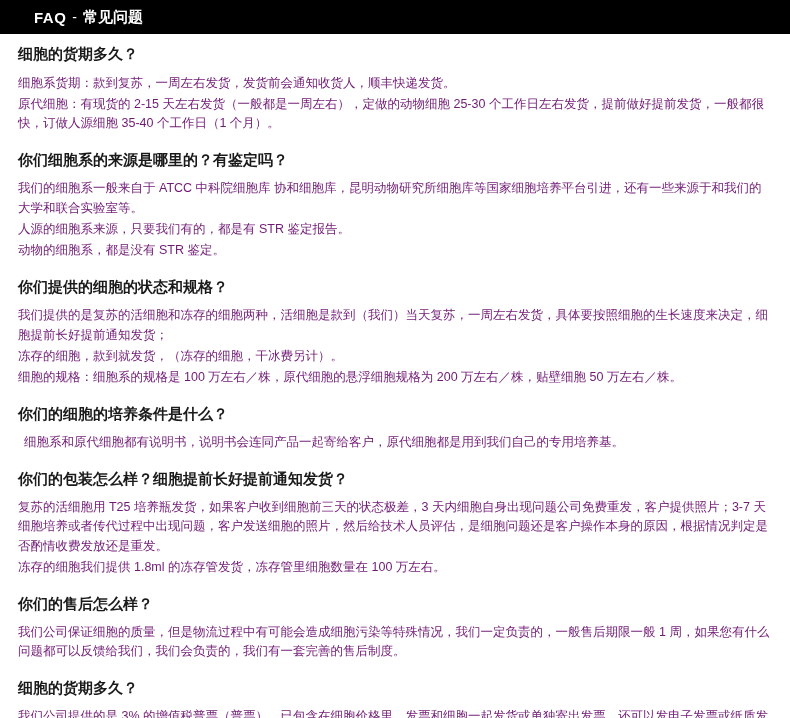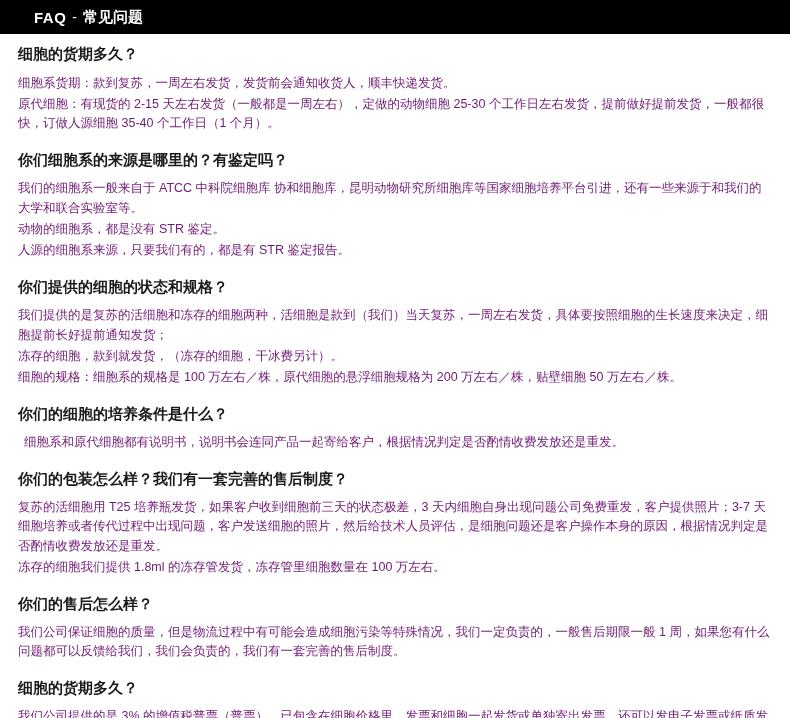--- a/index.html
+++ b/index.html
@@ -82,38 +82,38 @@
 
     <div class="block">
       <div class="q first">细胞的货期多久？</div>
       <p class="a">细胞系货期：款到复苏，一周左右发货，发货前会通知收货人，顺丰快递发货。</p>
       <p class="a">原代细胞：有现货的 2-15 天左右发货（一般都是一周左右），定做的动物细胞 25-30 个工作日左右发货，提前做好提前发货，一般都很快，订做人源细胞 35-40 个工作日（1 个月）。</p>
     </div>
 
     <div class="block">
       <div class="q">你们细胞系的来源是哪里的？有鉴定吗？</div>
       <p class="a">我们的细胞系一般来自于 ATCC 中科院细胞库 协和细胞库，昆明动物研究所细胞库等国家细胞培养平台引进，还有一些来源于和我们的大学和联合实验室等。</p>
+      <p class="a">人源的细胞系来源，只要我们有的，都是有 STR 鉴定报告。</p>
       <p class="a">动物的细胞系，都是没有 STR 鉴定。</p>
-      <p class="a">人源的细胞系来源，只要我们有的，都是有 STR 鉴定报告。</p>
     </div>
 
     <div class="block">
       <div class="q">你们提供的细胞的状态和规格？</div>
       <p class="a">我们提供的是复苏的活细胞和冻存的细胞两种，活细胞是款到（我们）当天复苏，一周左右发货，具体要按照细胞的生长速度来决定，细胞提前长好提前通知发货；</p>
       <p class="a">冻存的细胞，款到就发货，（冻存的细胞，干冰费另计）。</p>
       <p class="a">细胞的规格：细胞系的规格是 100 万左右／株，原代细胞的悬浮细胞规格为 200 万左右／株，贴壁细胞 50 万左右／株。</p>
     </div>
 
     <div class="block">
       <div class="q">你们的细胞的培养条件是什么？</div>
-      <p class="a indent">细胞系和原代细胞都有说明书，说明书会连同产品一起寄给客户，根据情况判定是否酌情收费发放还是重发。</p>
+      <p class="a indent">细胞系和原代细胞都有说明书，说明书会连同产品一起寄给客户，原代细胞都是用到我们自己的专用培养基。</p>
     </div>
 
     <div class="block">
-      <div class="q">你们的包装怎么样？我们有一套完善的售后制度？</div>
+      <div class="q">你们的包装怎么样？细胞提前长好提前通知发货？</div>
       <p class="a">复苏的活细胞用 T25 培养瓶发货，如果客户收到细胞前三天的状态极差，3 天内细胞自身出现问题公司免费重发，客户提供照片；3-7 天细胞培养或者传代过程中出现问题，客户发送细胞的照片，然后给技术人员评估，是细胞问题还是客户操作本身的原因，根据情况判定是否酌情收费发放还是重发。</p>
       <p class="a">冻存的细胞我们提供 1.8ml 的冻存管发货，冻存管里细胞数量在 100 万左右。</p>
     </div>
 
     <div class="block">
       <div class="q">你们的售后怎么样？</div>
       <p class="a">我们公司保证细胞的质量，但是物流过程中有可能会造成细胞污染等特殊情况，我们一定负责的，一般售后期限一般 1 周，如果您有什么问题都可以反馈给我们，我们会负责的，我们有一套完善的售后制度。</p>
     </div>
 
     <div class="block">

